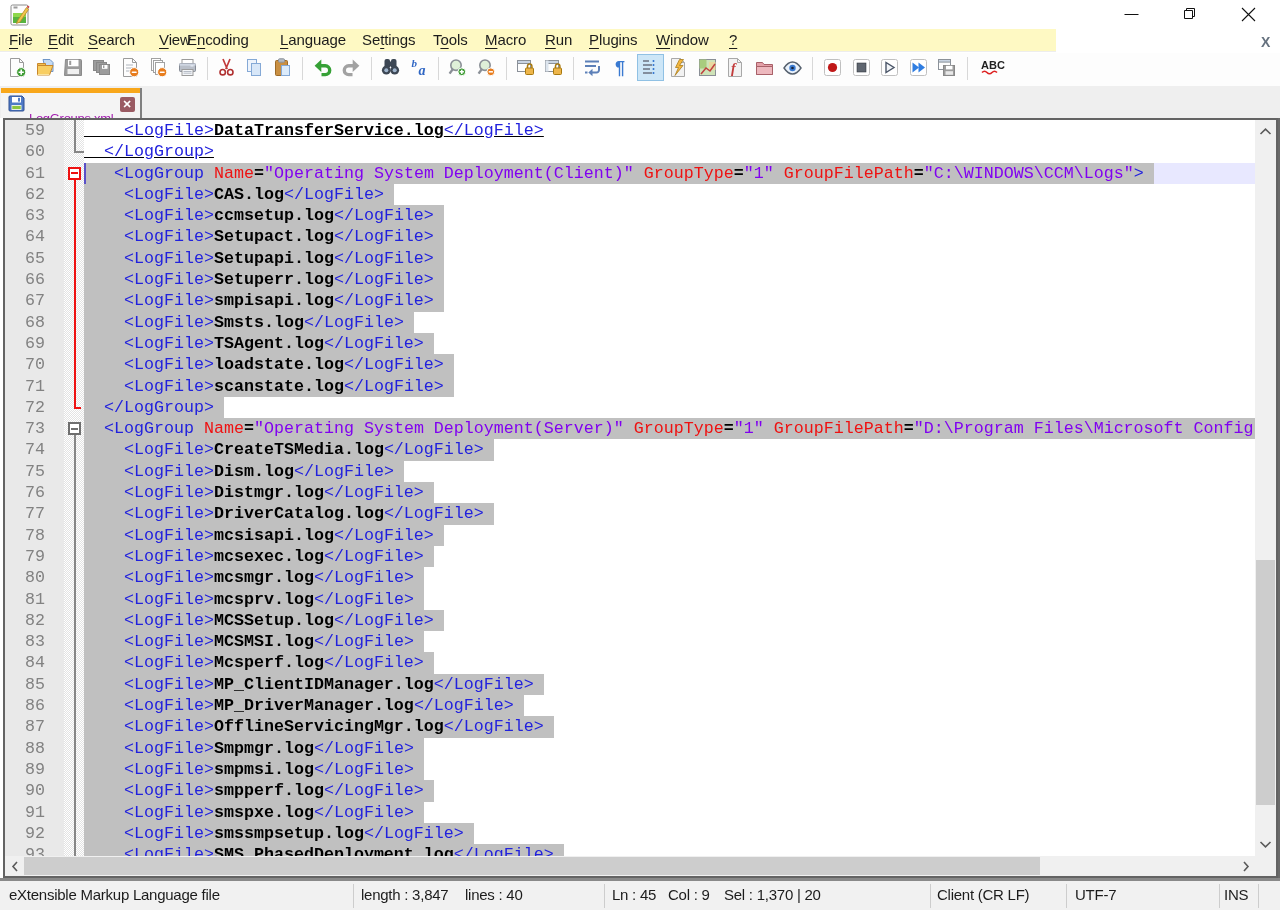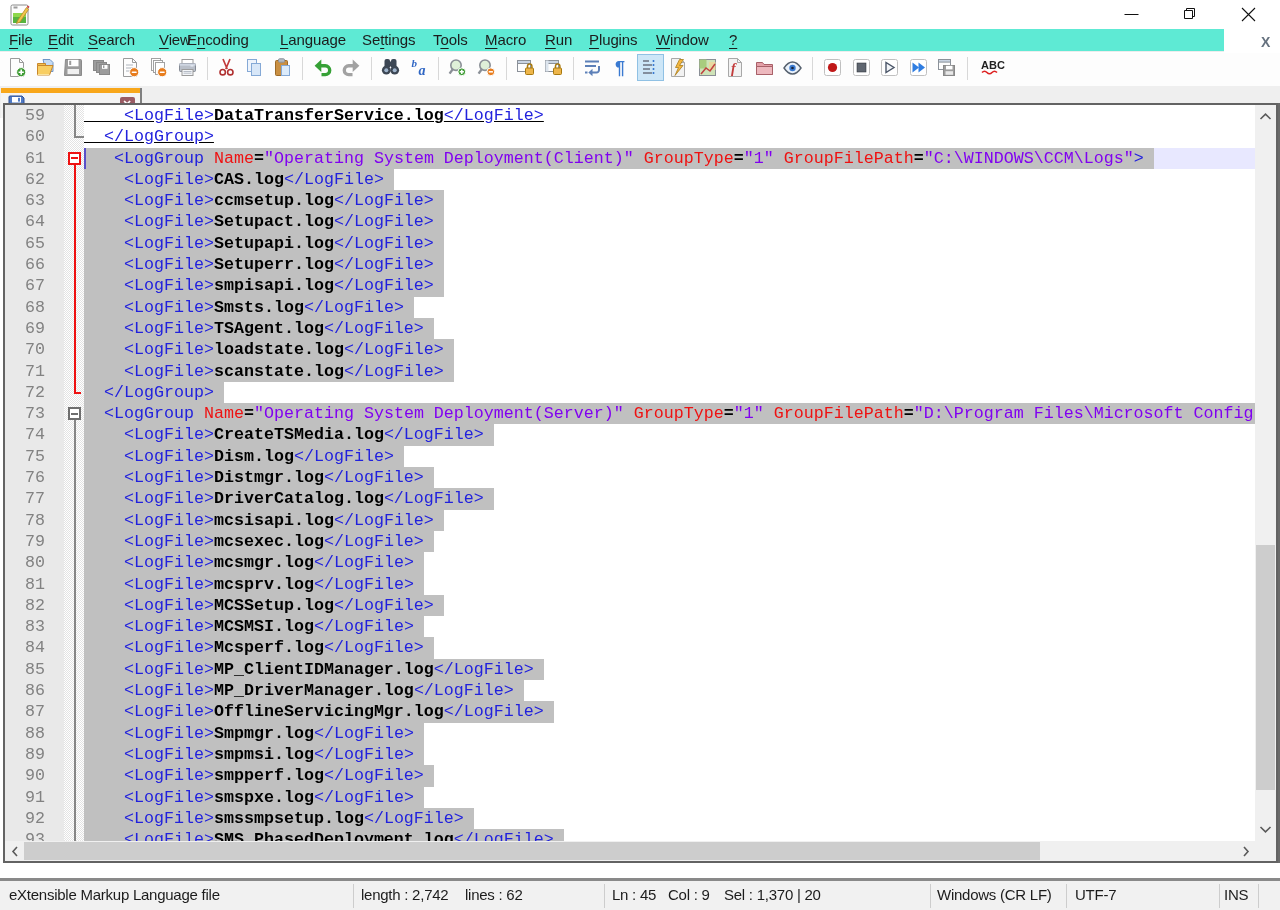--- a/index.html
+++ b/index.html
@@ -6,41 +6,41 @@
   font-family:"Liberation Sans",sans-serif; position:relative; }
 .abs { position:absolute; }
 
 
 #title { left:0; top:0; width:1280px; height:29px; background:#fff; }
 #title .txt { position:absolute; left:34px; top:6px; font-size:15px; color:#101010; letter-spacing:-0.02px; white-space:pre; }
 #npicon { position:absolute; left:9px; top:4px; }
 .capbtn { position:absolute; top:0; height:29px; }
 
 
-#menu { left:0; top:29px; width:1224px; height:23px; background:#5eead4; border-bottom:1px solid #ededed;padding-left:20px; }
+#menu { left:0; top:29px; width:1056px; height:23px; background:#fef9c3; border-bottom:1px solid #ededed;padding-left:20px; }
 #menu .mi { position:absolute; top:2px; font-size:15px; color:#1c1c1c; letter-spacing:-0.1px; }
 #menu u { text-decoration-thickness:1px; text-underline-offset:2.5px; }
 #menuX { position:absolute; left:1261px; top:5px; font-size:14px; font-weight:bold; color:#66727f; }
 
 
 #toolbar { left:0; top:53px; width:1280px; height:33px; background:#fdfdfd; }
 .ti { position:absolute; top:4px; }
 .tsep { position:absolute; top:4px; width:1px; height:23px; background:#d8d8d8; }
 .tchk { position:absolute; left:637px; top:1px; width:27px; height:27px; background:#cde6f7; border:1px solid #90c1e4; }
 
 
 #tabband { left:0; top:86px; width:1280px; height:32px; background:#efefef; }
 #tab { position:absolute; left:1px; top:2px; width:141px; height:30px; background:#f4f4f4; border-right:2px solid #7f7f7f; }
 #tab .top { position:absolute; left:0; top:0; width:139px; height:5px; background:#f8a71b; }
 #tab .lab { position:absolute; left:28px; top:23px; font-size:13px; color:#a21caf; letter-spacing:-0.3px; }
 #tabx { position:absolute; left:118.5px; top:9px; width:15px; height:15px; background:#9a5b63; border-radius:2px; color:#fff; font-size:11px; font-weight:bold; text-align:center; line-height:15px; font-family:"Liberation Sans"; }
 #tabfloppy { position:absolute; left:7px; top:7px; }
 
 
-#editor { left:3px; top:103px; width:1275px; height:760px; border:2px solid #636363; background:#fff; box-shadow:2px 0 0 0 #6a6a6a;padding-left:48px; }
+#editor { left:3px; top:118px; width:1275px; height:760px; border:2px solid #636363; background:#fff; box-shadow:2px 0 0 0 #6a6a6a;padding-left:48px; }
 #nummargin { position:absolute; left:0; top:0; width:59px; height:736px; background:#e9e9e9;
   font-family:"Liberation Mono",monospace; font-size:16.6667px; line-height:21.3px;
   color:#828282; text-align:right; padding-right:19px; white-space:pre; overflow:hidden; }
 #foldmargin { position:absolute; left:59px; top:0; width:20px; height:736px; background:#fff;
   background-image:linear-gradient(45deg,#e3e3e3 25%,transparent 25%,transparent 75%,#e3e3e3 75%),
                    linear-gradient(45deg,#e3e3e3 25%,transparent 25%,transparent 75%,#e3e3e3 75%);
   background-size:2px 2px; background-position:0 0,1px 1px; overflow:hidden; }
 .fvg,.fvr { position:absolute; left:10px; width:2px; }
 .fvg { background:#868686; } .fvr { background:#ee1111; }
 .ftg,.ftr { position:absolute; left:10px; width:10px; height:2px; }
@@ -393,26 +393,26 @@
       </svg>
     <div id="hthumb"></div>
   </div>
   <div id="corner"></div>
 </div>
 
 <div class="abs" id="sline"></div>
 <div class="abs" id="status">
   <span style="left:9px">eXtensible Markup Language file</span>
   <div class="sep" style="left:353px"></div>
-  <span style="left:361px">length : 2,742</span>
-  <span style="left:465px">lines : 62</span>
+  <span style="left:361px">length : 3,847</span>
+  <span style="left:465px">lines : 40</span>
   <div class="sep" style="left:604px"></div>
   <span style="left:612px">Ln : 45</span>
   <span style="left:668px">Col : 9</span>
   <span style="left:724px">Sel : 1,370 | 20</span>
   <div class="sep" style="left:930px"></div>
-  <span style="left:937px">Windows (CR LF)</span>
+  <span style="left:937px">Client (CR LF)</span>
   <div class="sep" style="left:1066px"></div>
   <span style="left:1075px">UTF-7</span>
   <div class="sep" style="left:1219px"></div>
   <span style="left:1224px">INS</span>
   <div class="sep" style="left:1258px"></div>
 </div>
 
 </body></html>

